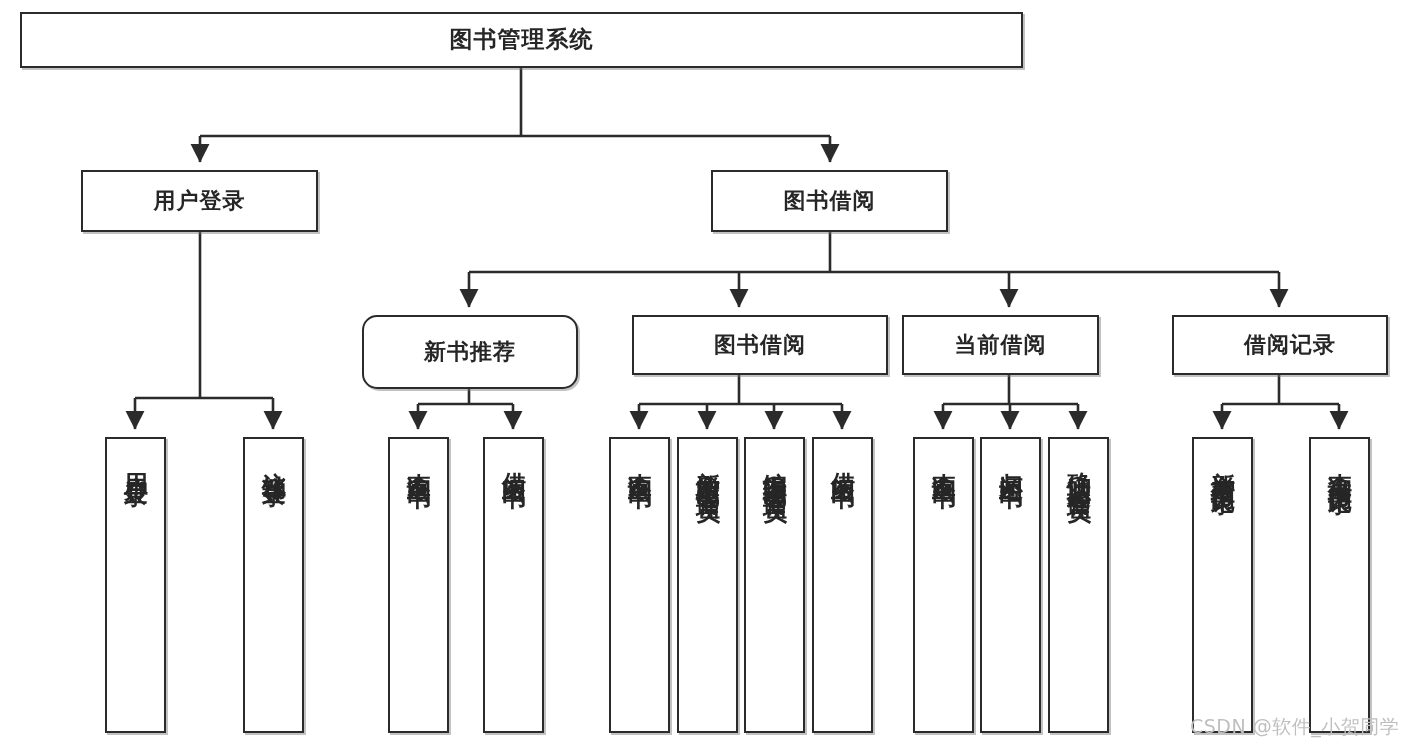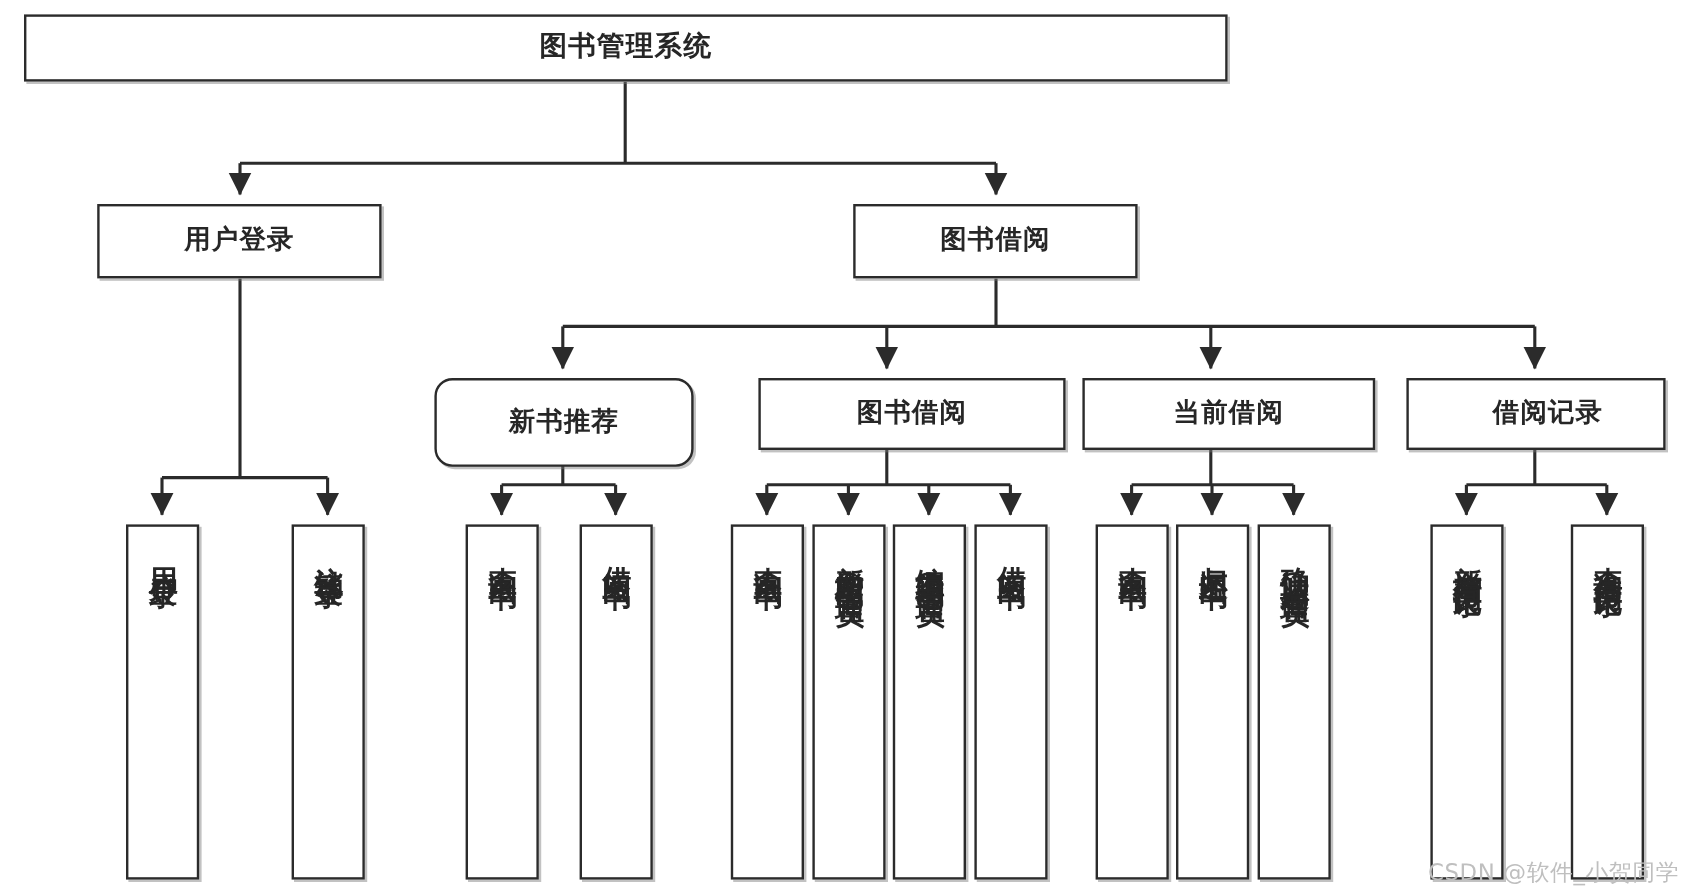--- a/index.html
+++ b/index.html
@@ -135,21 +135,21 @@
   <div class="node h" style="left:711px; top:170px; width:237px; height:62px;">
     <span class="lbl">图书借阅</span>
   </div>
 
   <div class="node h" style="left:362px; top:315px; width:216px; height:74px;border-radius:15px;">
     <span class="lbl">新书推荐</span>
   </div>
   <div class="node h" style="left:632px; top:315px; width:256px; height:60px;">
     <span class="lbl">图书借阅</span>
   </div>
-  <div class="node h" style="left:902px; top:315px; width:244px; height:60px;align-items:center;">
+  <div class="node h" style="left:902px; top:315px; width:197px; height:60px;align-items:center;">
     <span class="lbl">当前借阅</span>
   </div>
   <div class="node h" style="left:1172px; top:315px; width:216px; height:60px;padding-left:20px;">
     <span class="lbl">借阅记录</span>
   </div>
 
   <div class="node v" style="left:105px; top:437px; width:61px; height:296px;">
     <span class="lbl">用户登录</span>
   </div>
   <div class="node v" style="left:243px; top:437px; width:61px; height:296px;">

